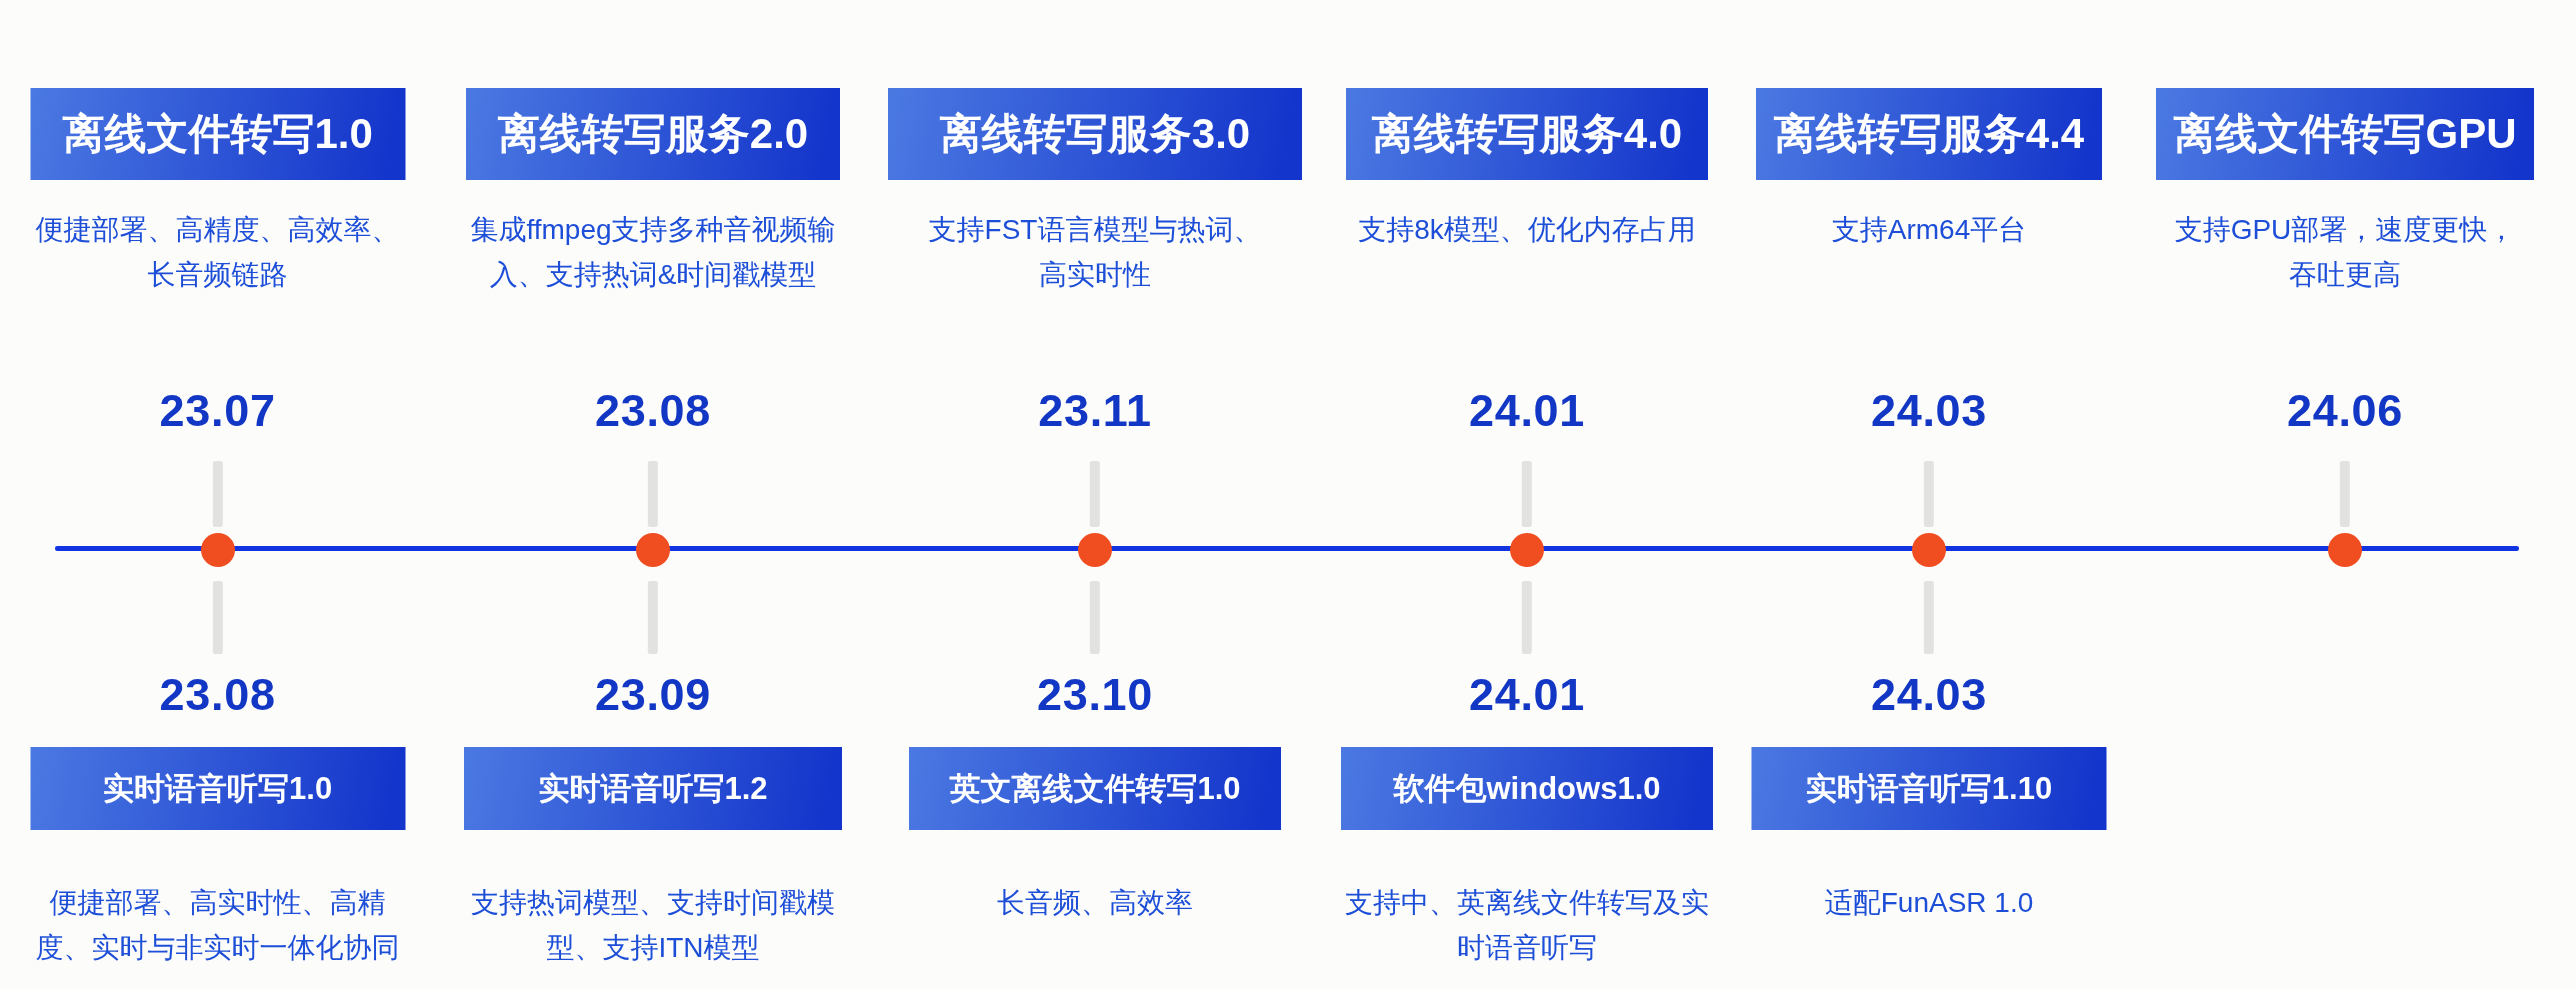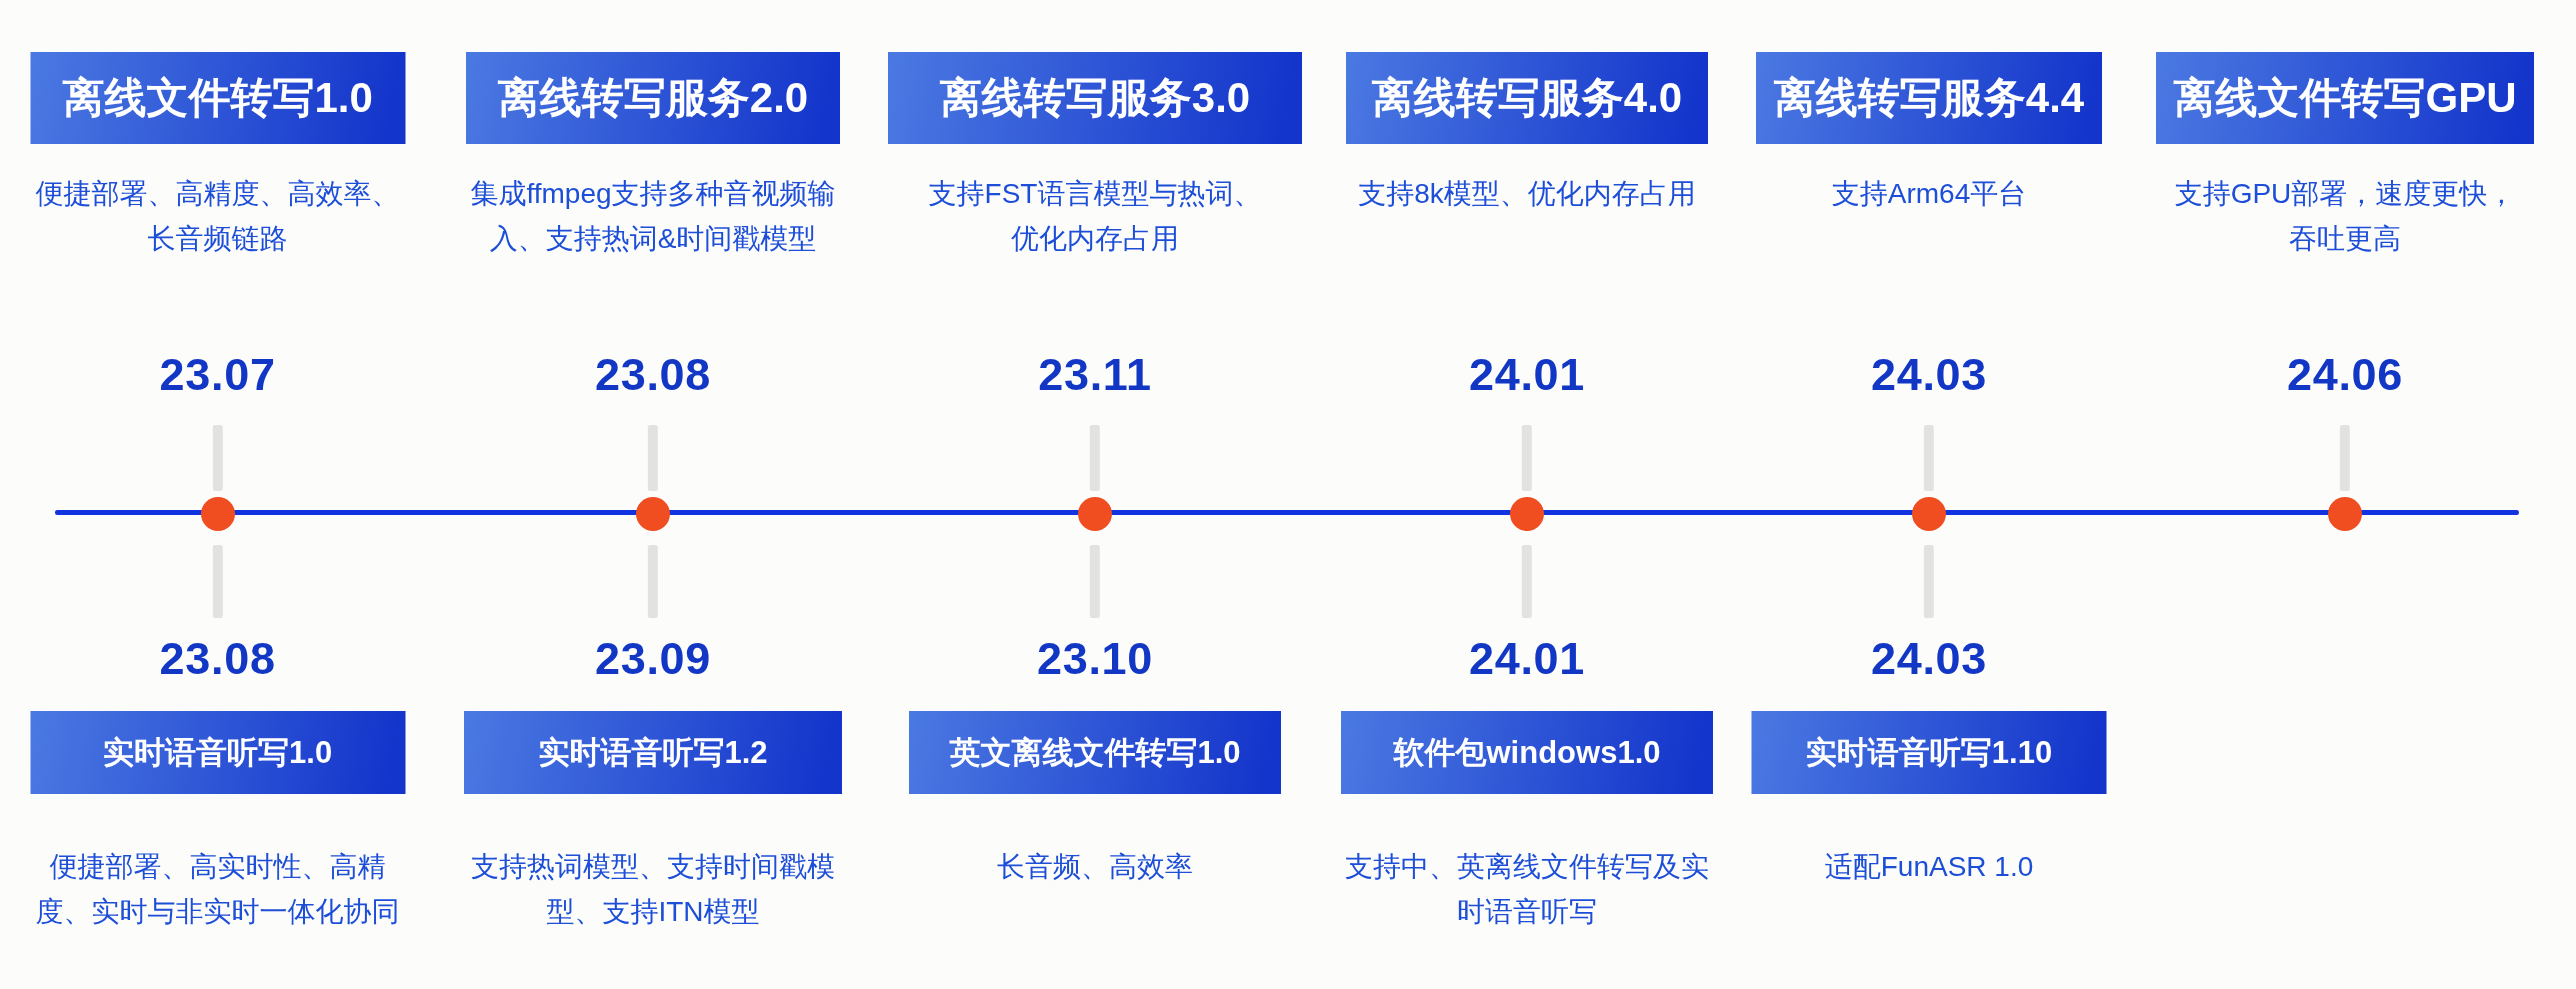--- a/index.html
+++ b/index.html
@@ -10,20 +10,21 @@
     width: 2576px;
     height: 989px;
     background: #fcfcfb;
     font-family: "Liberation Sans", "DejaVu Sans", sans-serif;
     overflow: hidden;
     position: relative;
   }
   #page {
     position: absolute;
     inset: 0;
+    margin-top: 36px;
   }
   .timeline-line {
     position: absolute;
     top: 510px;
     left: 55px;
     width: 2464px;
     height: 5.2px;
     background: #1233e0;
     border-radius: 2.2px;
   }
@@ -132,21 +133,21 @@
     <div class="tick down"></div>
     <div class="date bottom">23.09</div>
     <div class="badge bottom" style="width:378px">实时语音听写1.2</div>
     <div class="desc bottom">支持热词模型、支持时间戳模
 型、支持ITN模型</div>
   </div>
 
   <div class="col" style="left:864px">
     <div class="badge top" style="width:414px">离线转写服务3.0</div>
     <div class="desc top">支持FST语言模型与热词、
-优化内存占用</div>
+高实时性</div>
     <div class="date top">23.11</div>
     <div class="tick up"></div>
     <div class="dot"></div>
     <div class="tick down"></div>
     <div class="date bottom">23.10</div>
     <div class="badge bottom" style="width:372px">英文离线文件转写1.0</div>
     <div class="desc bottom">长音频、高效率</div>
   </div>
 
   <div class="col" style="left:1296px">

